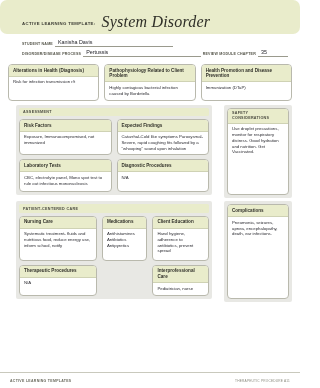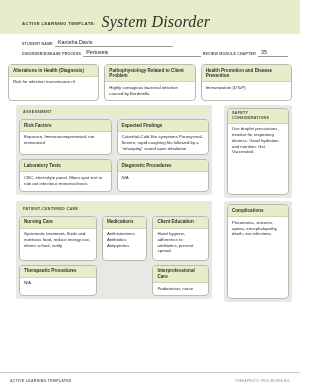--- a/index.html
+++ b/index.html
@@ -9,20 +9,21 @@
     font-family: "Liberation Sans", sans-serif;
     overflow: hidden;
   }
   .page { position: relative; width: 300px; height: 388px; background:#fff; }
 
   
   .header-band {
     height: 34px;
     background: #e9eccb;
     position: relative;
+    border-radius: 7px;
   }
   .header-inner {
     position: absolute;
     left: 22px; right: 12px; bottom: 4px;
     display: flex; align-items: baseline; gap: 6px;
   }
   .alt-label {
     font-size: 4.3px;
     letter-spacing: 0.35px;
     font-weight: 700;

